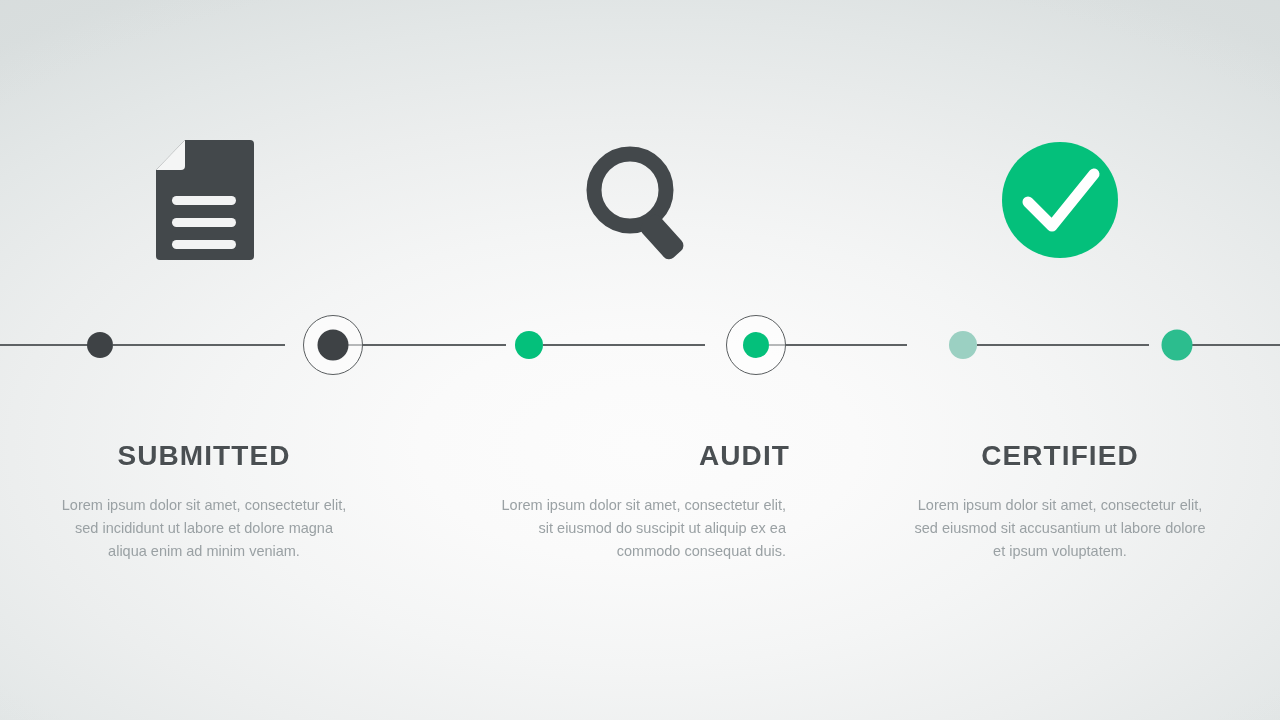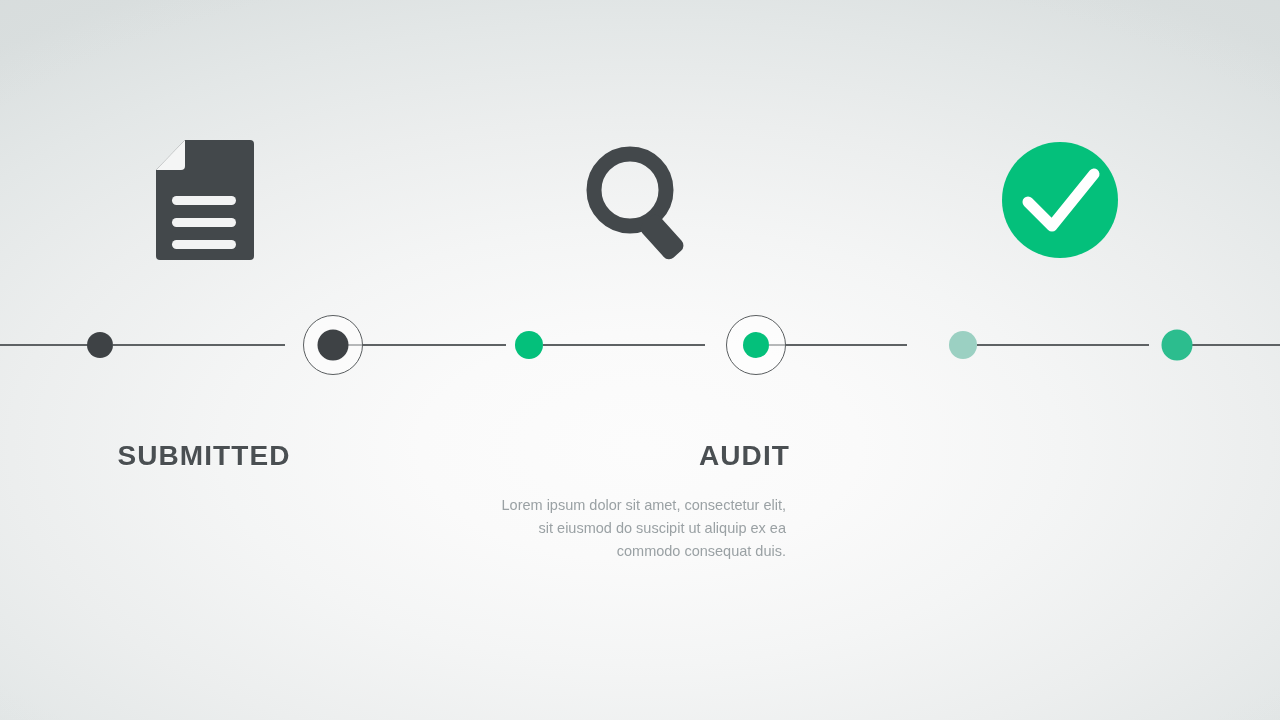--- a/index.html
+++ b/index.html
@@ -167,21 +167,26 @@
     <div class="icon-wrap">
       <svg width="124" height="124" viewBox="0 0 124 124">
         <circle cx="62" cy="62" r="58" fill="#04c07b"></circle>
         <path d="M30 64 L54 88 L96 36" fill="none" stroke="#ffffff" stroke-width="11" stroke-linecap="round" stroke-linejoin="round"></path>
       </svg>
     </div>
   </div>
 
   <div class="col-text ct-1">
     <h2 class="col-title">SUBMITTED</h2>
+    <p class="col-body">Lorem ipsum dolor sit amet, consectetur elit, sed incididunt ut labore et dolore magna aliqua enim ad minim veniam.</p>
   </div>
 
   <div class="col-text ct-2">
     <h2 class="col-title">AUDIT</h2>
     <p class="col-body">Lorem ipsum dolor sit amet, consectetur elit, sit eiusmod do suscipit ut aliquip ex ea commodo consequat duis.</p>
   </div>
 
+  <div class="col-text ct-3">
+    <h2 class="col-title">CERTIFIED</h2>
+    <p class="col-body">Lorem ipsum dolor sit amet, consectetur elit, sed eiusmod sit accusantium ut labore dolore et ipsum voluptatem.</p>
+  </div>
 
 </div>
 
 </body></html>

